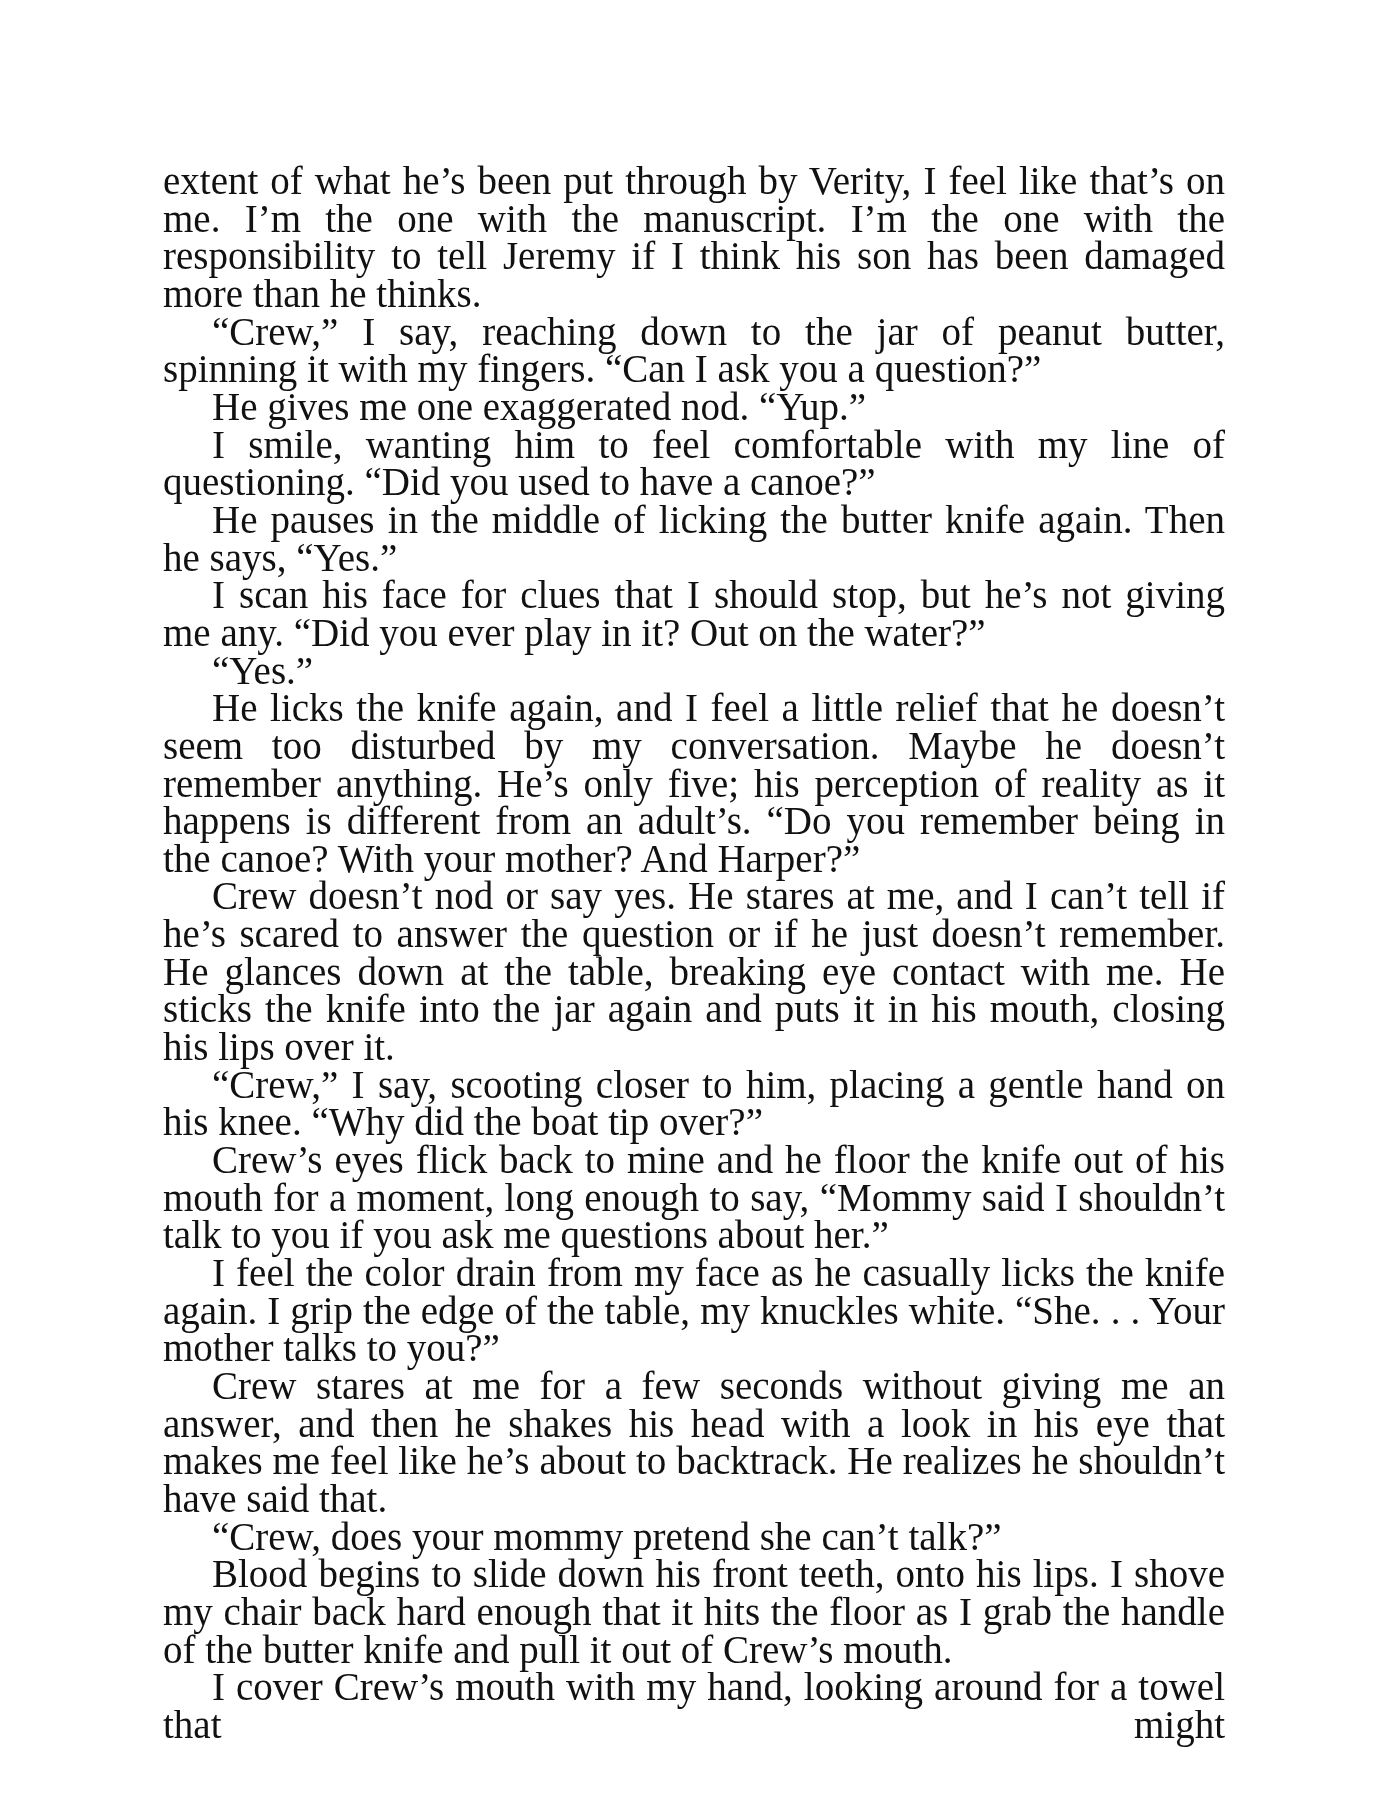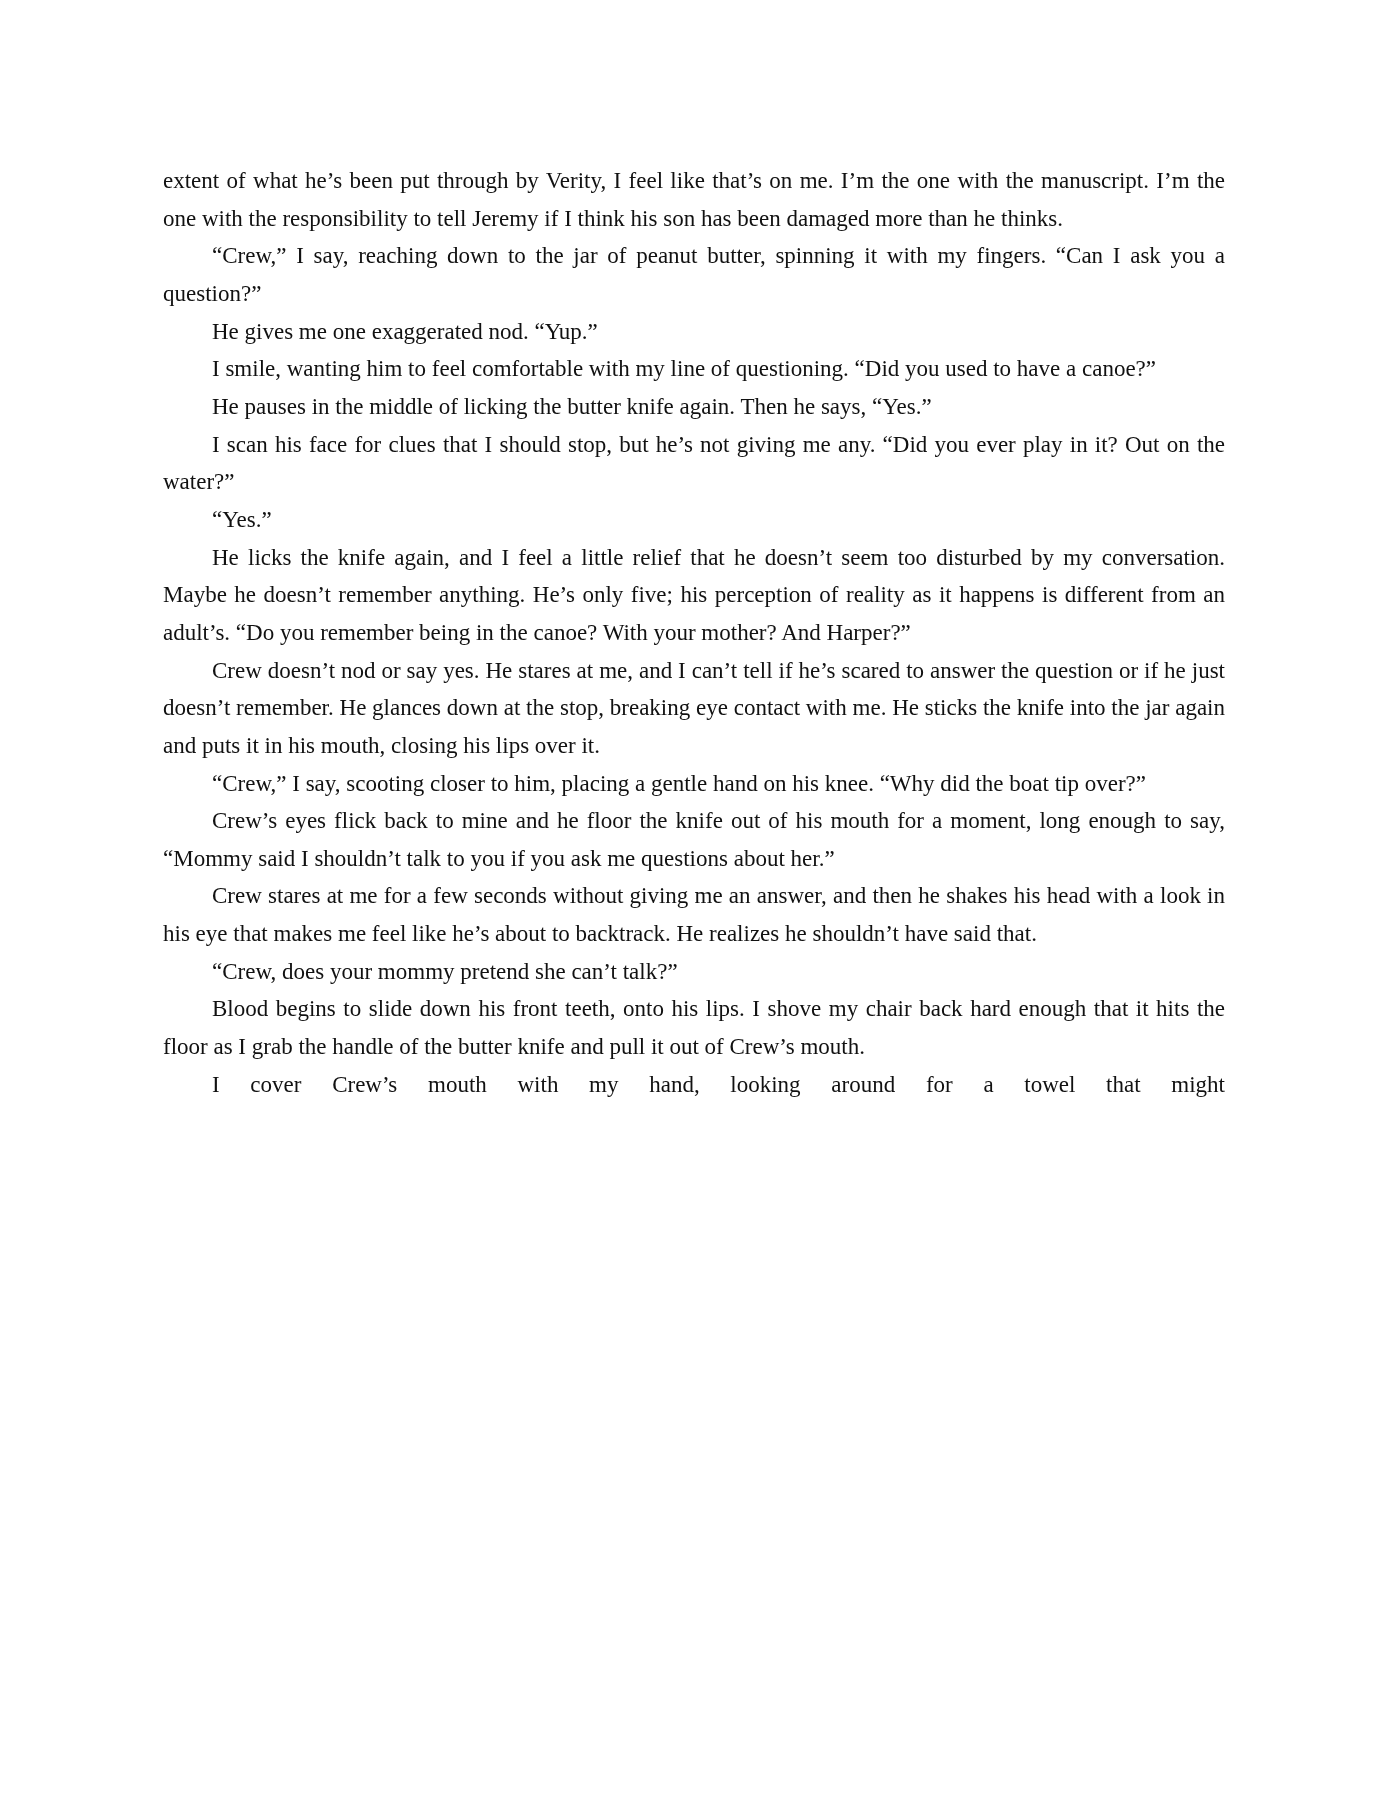--- a/index.html
+++ b/index.html
@@ -12,21 +12,21 @@
       height: 1800px;
       position: relative;
       overflow: hidden;
     }
     .page {
       position: absolute;
       left: 163px;
       top: 162px;
       width: 1062px;
       font-family: "Liberation Serif", "DejaVu Serif", serif;
-      font-size: 23px;
+      font-size: 39px;
       line-height: 37.65px;
       color: #111111;
     }
     .para {
       margin: 0;
       text-align: justify;
       text-indent: 49px;
       hyphens: none;
     }
     .para.first {
@@ -41,20 +41,21 @@
 
 <div class="page">
   <p class="para first">extent of what he’s been put through by Verity, I feel like that’s on me. I’m the one with the manuscript. I’m the one with the responsibility to tell Jeremy if I think his son has been damaged more than he thinks.</p>
   <p class="para">“Crew,” I say, reaching down to the jar of peanut butter, spinning it with my fingers. “Can I ask you a question?”</p>
   <p class="para">He gives me one exaggerated nod. “Yup.”</p>
   <p class="para">I smile, wanting him to feel comfortable with my line of questioning. “Did you used to have a canoe?”</p>
   <p class="para">He pauses in the middle of licking the butter knife again. Then he says, “Yes.”</p>
   <p class="para">I scan his face for clues that I should stop, but he’s not giving me any. “Did you ever play in it? Out on the water?”</p>
   <p class="para">“Yes.”</p>
   <p class="para">He licks the knife again, and I feel a little relief that he doesn’t seem too disturbed by my conversation. Maybe he doesn’t remember anything. He’s only five; his perception of reality as it happens is different from an adult’s. “Do you remember being in the canoe? With your mother? And Harper?”</p>
-  <p class="para">Crew doesn’t nod or say yes. He stares at me, and I can’t tell if he’s scared to answer the question or if he just doesn’t remember. He glances down at the stop, breaking eye contact with me. He sticks the knife into the jar again and puts it in his mouth, closing his lips over it.</p>
+  <p class="para">Crew doesn’t nod or say yes. He stares at me, and I can’t tell if he’s scared to answer the question or if he just doesn’t remember. He glances down at the table, breaking eye contact with me. He sticks the knife into the jar again and puts it in his mouth, closing his lips over it.</p>
   <p class="para">“Crew,” I say, scooting closer to him, placing a gentle hand on his knee. “Why did the boat tip over?”</p>
   <p class="para">Crew’s eyes flick back to mine and he floor the knife out of his mouth for a moment, long enough to say, “Mommy said I shouldn’t talk to you if you ask me questions about her.”</p>
+  <p class="para">I feel the color drain from my face as he casually licks the knife again. I grip the edge of the table, my knuckles white. “She. . . Your mother talks to you?”</p>
   <p class="para">Crew stares at me for a few seconds without giving me an answer, and then he shakes his head with a look in his eye that makes me feel like he’s about to backtrack. He realizes he shouldn’t have said that.</p>
   <p class="para">“Crew, does your mommy pretend she can’t talk?”</p>
   <p class="para">Blood begins to slide down his front teeth, onto his lips. I shove my chair back hard enough that it hits the floor as I grab the handle of the butter knife and pull it out of Crew’s mouth.</p>
   <p class="para continues">I cover Crew’s mouth with my hand, looking around for a towel that might</p>
 </div>
 
 </body></html>

